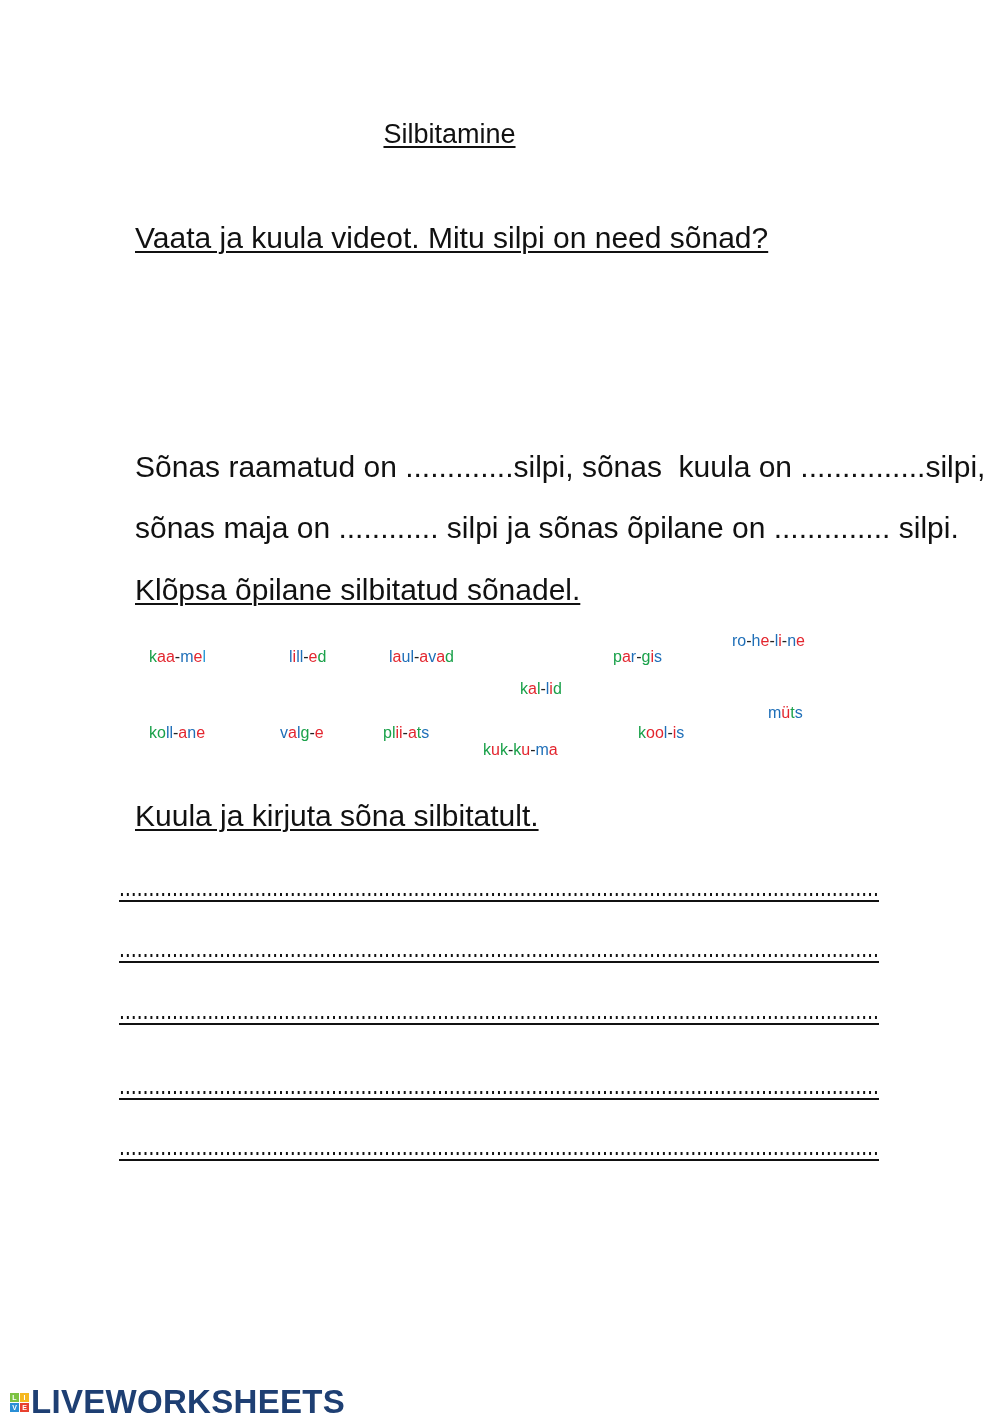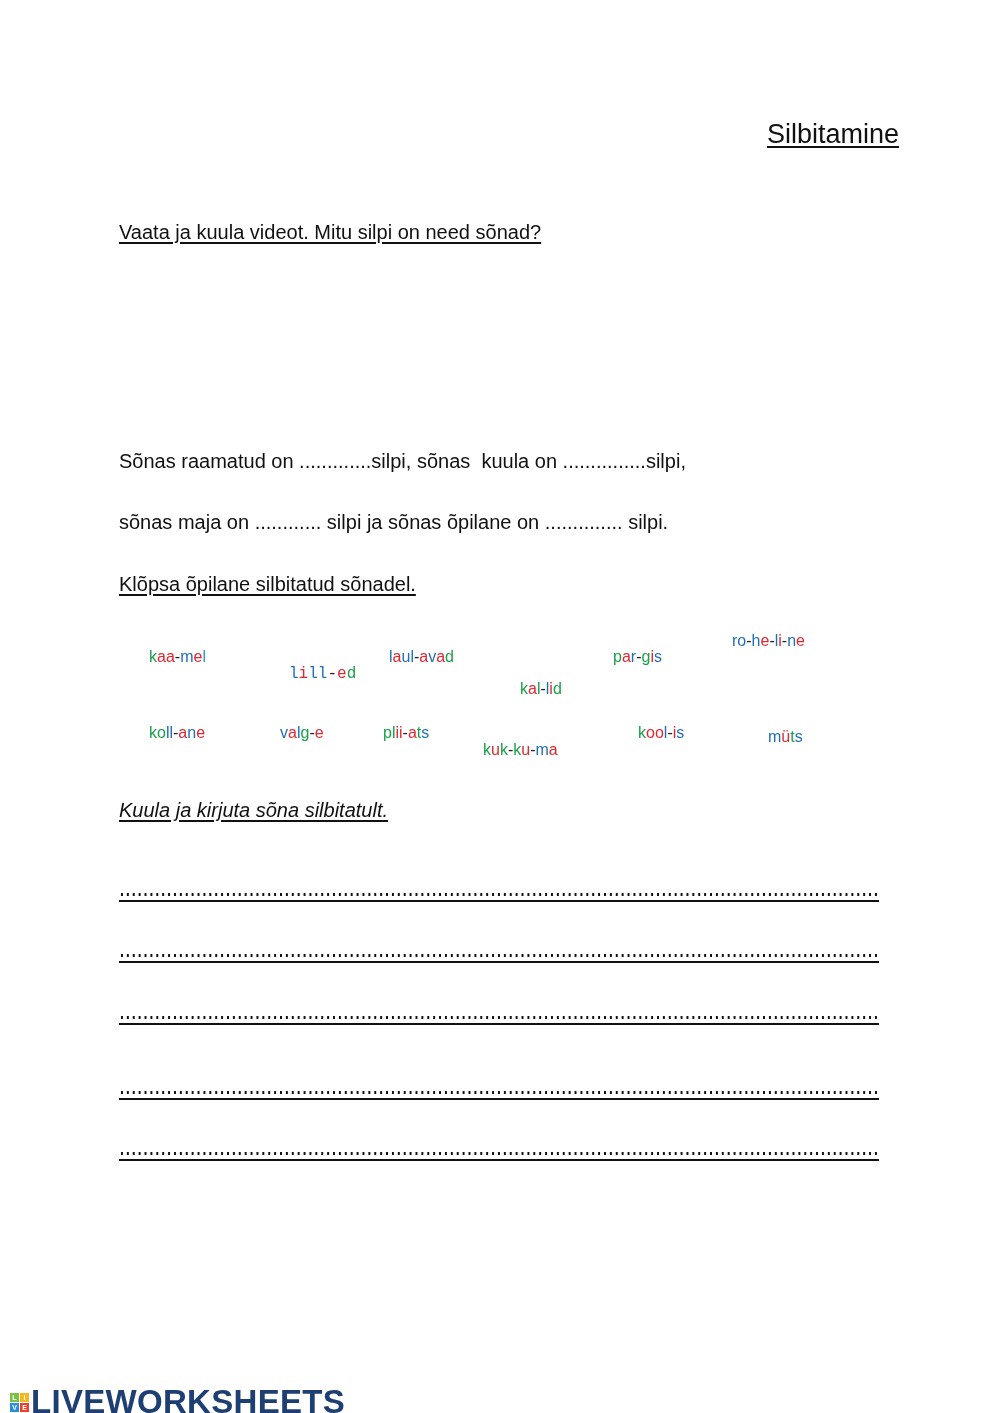--- a/index.html
+++ b/index.html
@@ -2,22 +2,22 @@
 <html><head>
   <meta charset="utf-8">
   <style>
     html, body { margin: 0; padding: 0; background: #ffffff; }
     body {
       width: 1000px; height: 1413px; position: relative; overflow: hidden;
       font-family: "Liberation Sans", sans-serif; color: #111111;
     }
     .abs { position: absolute; }
     .u { text-decoration: underline; text-underline-offset: 3px; text-decoration-thickness: 1.5px; }
-    .title { left: 0; width: 899px; top: 119px; text-align: right; font-size: 27px; }
-    .text { font-size: 20px; left: 119px; white-space: pre; }
+    .title { left: 0; width: 899px; top: 119px; text-align: center; font-size: 27px; }
+    .text { font-size: 30px; left: 135px; white-space: pre; }
     .word { position: absolute; font-size: 16px; white-space: pre; }
     .c-g { color: #1aa14a; }
     .c-r { color: #e3262f; }
     .c-b { color: #1f6fb8; }
     .c-lb { color: #2a9ad8; }
     .c-d { color: #222222; }
     .line {
       position: absolute; left: 119px; width: 760px; height: 14px;
       border-bottom: 2px solid #111;
     }
@@ -37,33 +37,33 @@
 <div class="abs title u">Silbitamine</div>
 
 <div class="abs text u" style="top:221px;">Vaata ja kuula videot. Mitu silpi on need sõnad?</div>
 
 <div class="abs text" style="top:450px;">Sõnas raamatud on .............silpi, sõnas  kuula on ...............silpi,</div>
 <div class="abs text" style="top:511px;">sõnas maja on ............ silpi ja sõnas õpilane on .............. silpi.</div>
 
 <div class="abs text u" style="top:573px;">Klõpsa õpilane silbitatud sõnadel.</div>
 
 <div class="word" style="left:149px; top:648px;" title="kaa-mel"><span class="c-g">k</span><span class="c-r">a</span><span class="c-r">a</span><span class="c-d">-</span><span class="c-b">m</span><span class="c-r">e</span><span class="c-lb">l</span></div>
-<div class="word" style="left:289px; top:665px;font-family:Liberation Mono, monospace;" title="lill-ed"><span class="c-b">l</span><span class="c-r">i</span><span class="c-b">l</span><span class="c-b">l</span><span class="c-d">-</span><span class="c-r">e</span><span class="c-g">d</span></div>
+<div class="word" style="left:289px; top:648px;" title="lill-ed"><span class="c-b">l</span><span class="c-r">i</span><span class="c-b">l</span><span class="c-b">l</span><span class="c-d">-</span><span class="c-r">e</span><span class="c-g">d</span></div>
 <div class="word" style="left:389px; top:648px;" title="laul-avad"><span class="c-b">l</span><span class="c-r">a</span><span class="c-b">u</span><span class="c-b">l</span><span class="c-d">-</span><span class="c-r">a</span><span class="c-b">v</span><span class="c-r">a</span><span class="c-g">d</span></div>
 <div class="word" style="left:520px; top:680px;" title="kal-lid"><span class="c-g">k</span><span class="c-r">a</span><span class="c-g">l</span><span class="c-d">-</span><span class="c-b">l</span><span class="c-r">i</span><span class="c-g">d</span></div>
 <div class="word" style="left:613px; top:648px;" title="par-gis"><span class="c-g">p</span><span class="c-r">a</span><span class="c-b">r</span><span class="c-d">-</span><span class="c-g">g</span><span class="c-r">i</span><span class="c-b">s</span></div>
 <div class="word" style="left:732px; top:632px;" title="ro-he-li-ne"><span class="c-b">r</span><span class="c-b">o</span><span class="c-d">-</span><span class="c-b">h</span><span class="c-r">e</span><span class="c-d">-</span><span class="c-b">l</span><span class="c-r">i</span><span class="c-d">-</span><span class="c-b">n</span><span class="c-r">e</span></div>
 <div class="word" style="left:149px; top:724px;text-align:center;" title="koll-ane"><span class="c-g">k</span><span class="c-g">o</span><span class="c-b">l</span><span class="c-b">l</span><span class="c-d">-</span><span class="c-r">a</span><span class="c-b">n</span><span class="c-r">e</span></div>
 <div class="word" style="left:280px; top:724px;" title="valg-e"><span class="c-b">v</span><span class="c-r">a</span><span class="c-b">l</span><span class="c-g">g</span><span class="c-d">-</span><span class="c-r">e</span></div>
 <div class="word" style="left:383px; top:724px;" title="plii-ats"><span class="c-g">p</span><span class="c-g">l</span><span class="c-r">i</span><span class="c-r">i</span><span class="c-d">-</span><span class="c-r">a</span><span class="c-g">t</span><span class="c-b">s</span></div>
 <div class="word" style="left:483px; top:741px;text-align:center;" title="kuk-ku-ma"><span class="c-g">k</span><span class="c-r">u</span><span class="c-g">k</span><span class="c-d">-</span><span class="c-g">k</span><span class="c-r">u</span><span class="c-d">-</span><span class="c-b">m</span><span class="c-r">a</span></div>
 <div class="word" style="left:638px; top:724px;" title="kool-is"><span class="c-g">k</span><span class="c-r">o</span><span class="c-r">o</span><span class="c-b">l</span><span class="c-d">-</span><span class="c-r">i</span><span class="c-b">s</span></div>
-<div class="word" style="left:768px; top:728px;" title="müts"><span class="c-b">m</span><span class="c-r">ü</span><span class="c-g">t</span><span class="c-b">s</span></div>
+<div class="word" style="left:768px; top:704px;" title="müts"><span class="c-b">m</span><span class="c-r">ü</span><span class="c-g">t</span><span class="c-b">s</span></div>
 
-<div class="abs text u" style="top:799px;font-style:italic;">Kuula ja kirjuta sõna silbitatult.</div>
+<div class="abs text u" style="top:799px;">Kuula ja kirjuta sõna silbitatult.</div>
 
 <div class="line" style="top:886px;">
     <div class="dots"></div>
   </div>
 <div class="line" style="top:947px;">
     <div class="dots"></div>
   </div>
 <div class="line" style="top:1009px;">
     <div class="dots"></div>
   </div>

